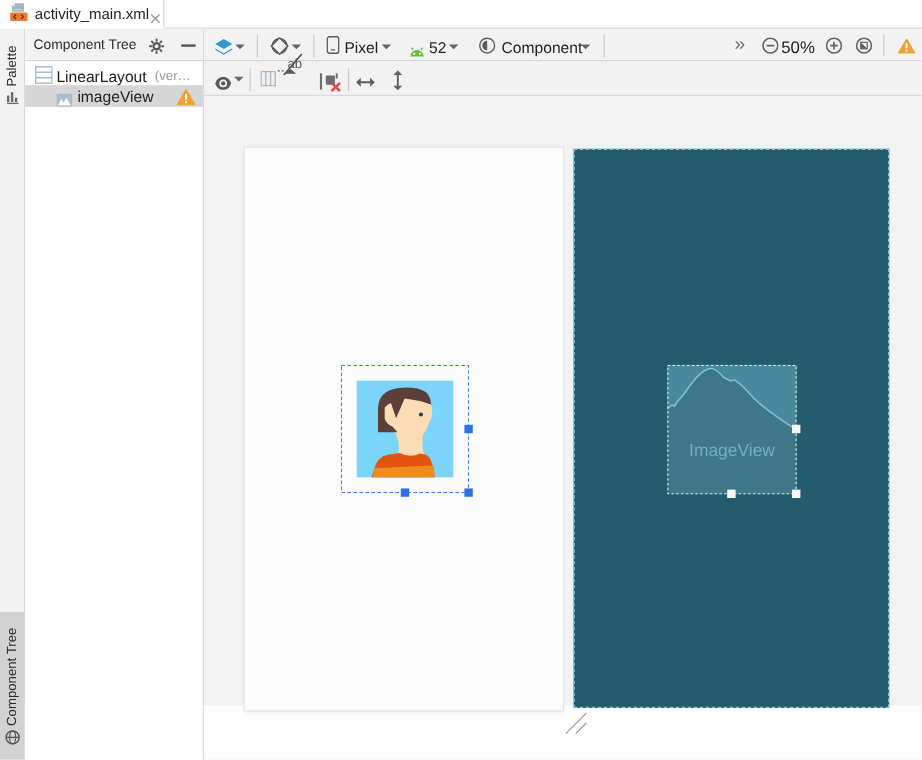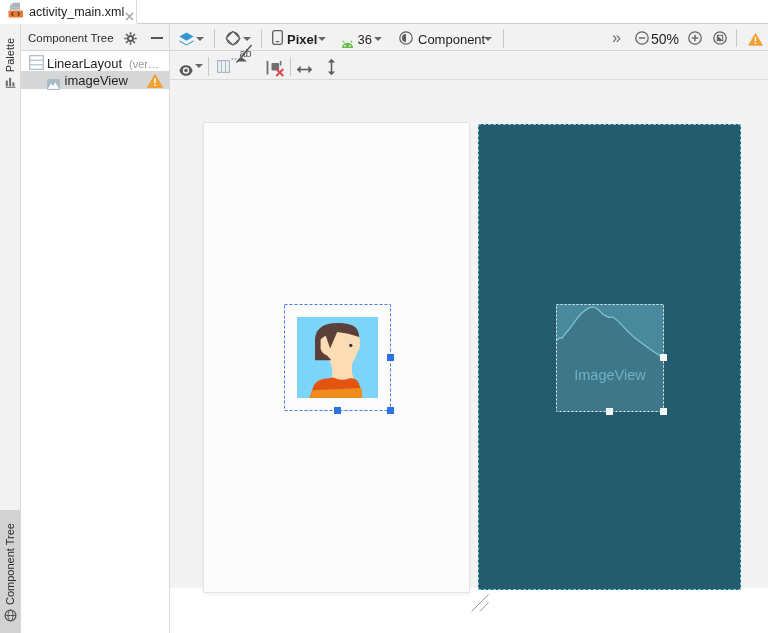--- a/index.html
+++ b/index.html
@@ -126,32 +126,32 @@
     </svg>
   </div>
   <div class="abs caret" style="left:243px;top:36.5px;"></div>
   <div class="abs vdiv" style="left:260.5px;top:28.5px;height:19px;"></div>
   <div class="abs" style="left:272px;top:30px;">
     <svg width="11" height="15" viewBox="0 0 11 15">
       <rect x="0.7" y="0.7" width="9.6" height="13.6" rx="1.8" fill="none" stroke="#5e5e5e" stroke-width="1.3"></rect>
       <line x1="3.8" y1="11.6" x2="7.2" y2="11.6" stroke="#5e5e5e" stroke-width="1.1"></line>
     </svg>
   </div>
-  <div class="abs txt" style="left:287px;top:32.5px;font-weight:bold;">Pixel</div>
+  <div class="abs txt" style="left:287px;top:32.5px;">Pixel</div>
   <div class="abs caret" style="left:318px;top:36.5px;"></div>
   <div class="abs" style="left:340.5px;top:34.5px;">
     <svg width="13" height="9" viewBox="0 0 13 9">
       <path d="M0.9 8 a5.6 5.3 0 0 1 11.2 0 z" fill="#68bd4b"></path>
       <line x1="3.4" y1="2.8" x2="2" y2="0.7" stroke="#68bd4b" stroke-width="1.1"></line>
       <line x1="9.6" y1="2.8" x2="11" y2="0.7" stroke="#68bd4b" stroke-width="1.1"></line>
       <circle cx="4.1" cy="5.8" r="0.85" fill="#fff"></circle>
       <circle cx="8.9" cy="5.8" r="0.85" fill="#fff"></circle>
     </svg>
   </div>
-  <div class="abs txt" style="left:357.5px;top:32.5px;">36</div>
+  <div class="abs txt" style="left:357.5px;top:32.5px;">52</div>
   <div class="abs caret" style="left:374px;top:36.5px;"></div>
   <div class="abs" style="left:399px;top:31px;">
     <svg width="14" height="14" viewBox="0 0 14 14">
       <circle cx="7" cy="7" r="6.2" fill="none" stroke="#5e5e5e" stroke-width="1.2"></circle>
       <path d="M7 2.9 a4.1 4.1 0 0 0 0 8.2 z" fill="#5e5e5e"></path>
     </svg>
   </div>
   <div class="abs txt" style="left:418px;top:32.5px;font-size:13px;">Component</div>
   <div class="abs caret" style="left:484px;top:36.5px;"></div>
   <div class="abs vdiv" style="left:502.5px;top:28.5px;height:19px;"></div>

